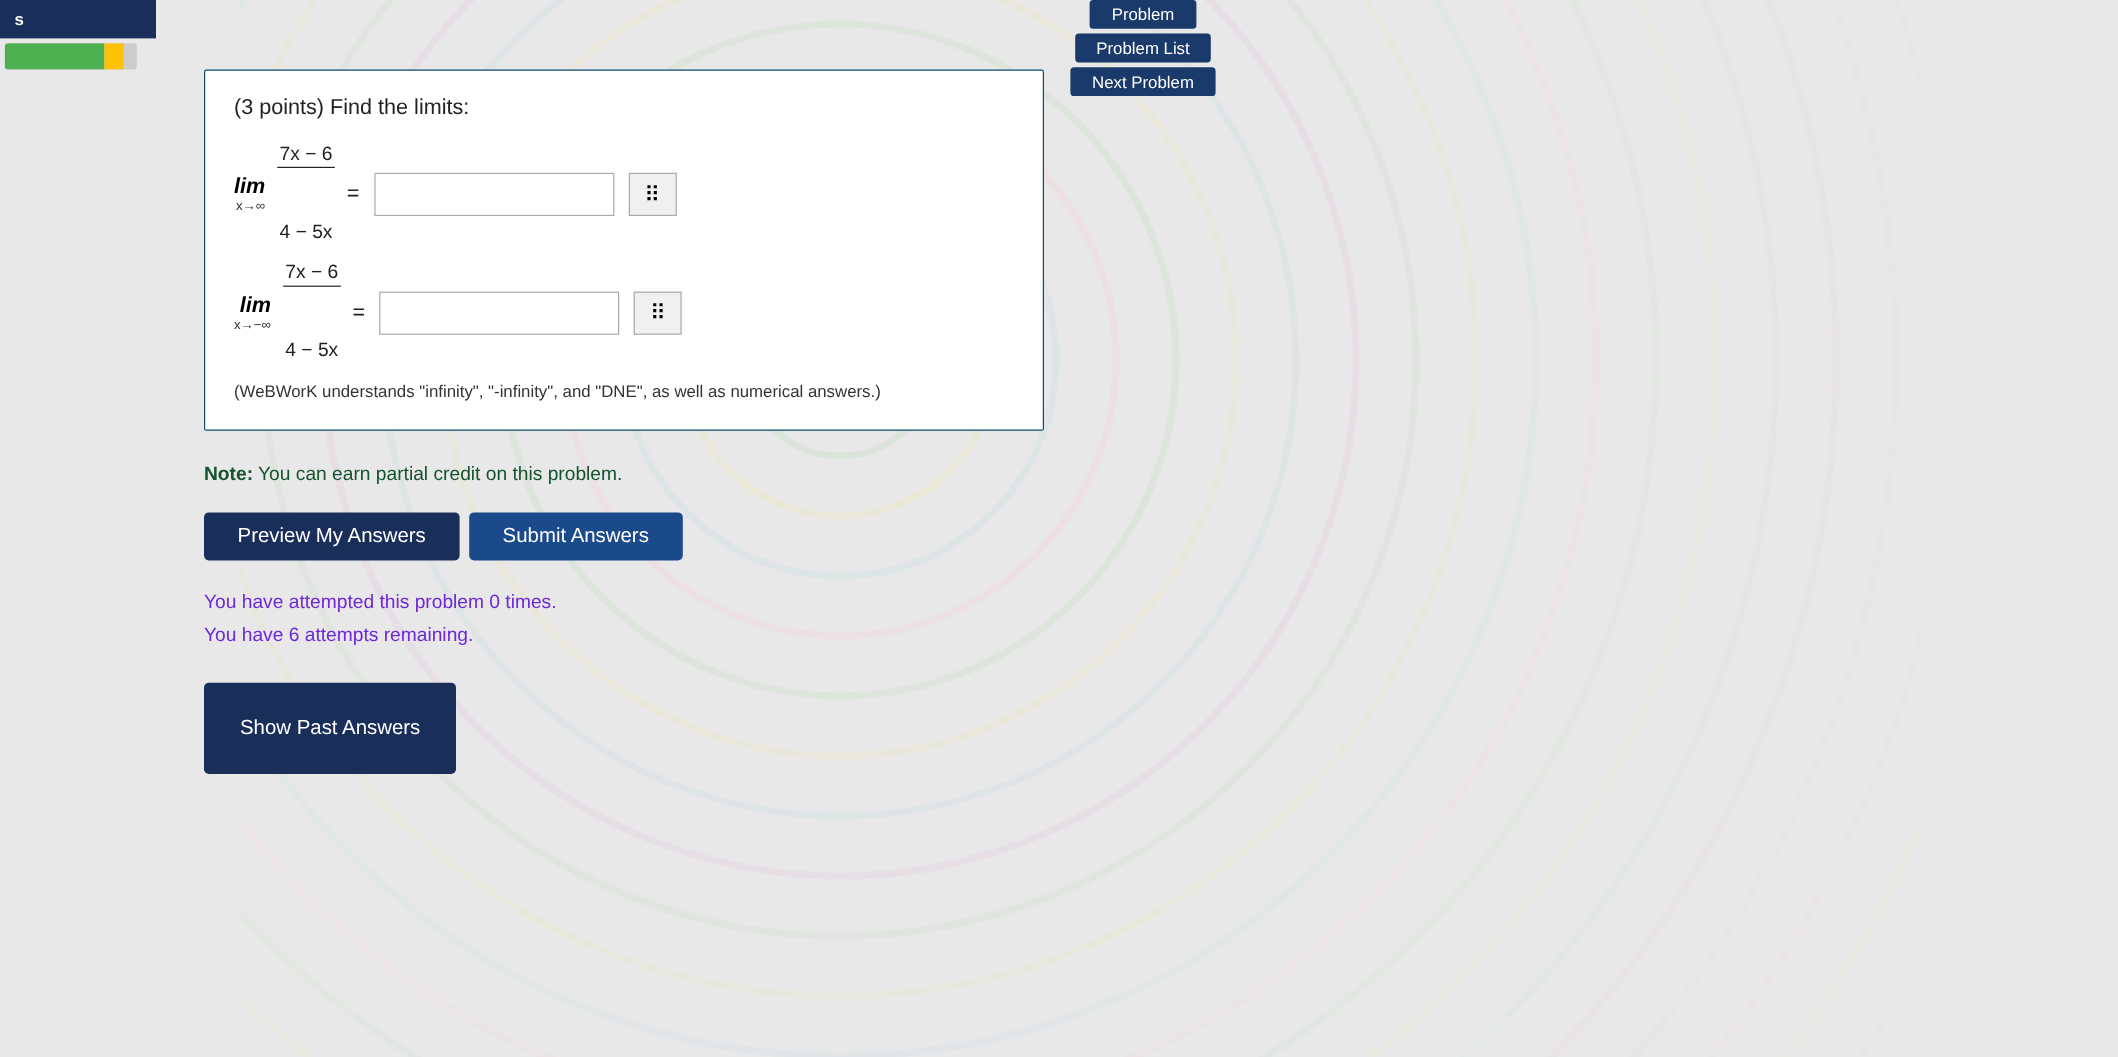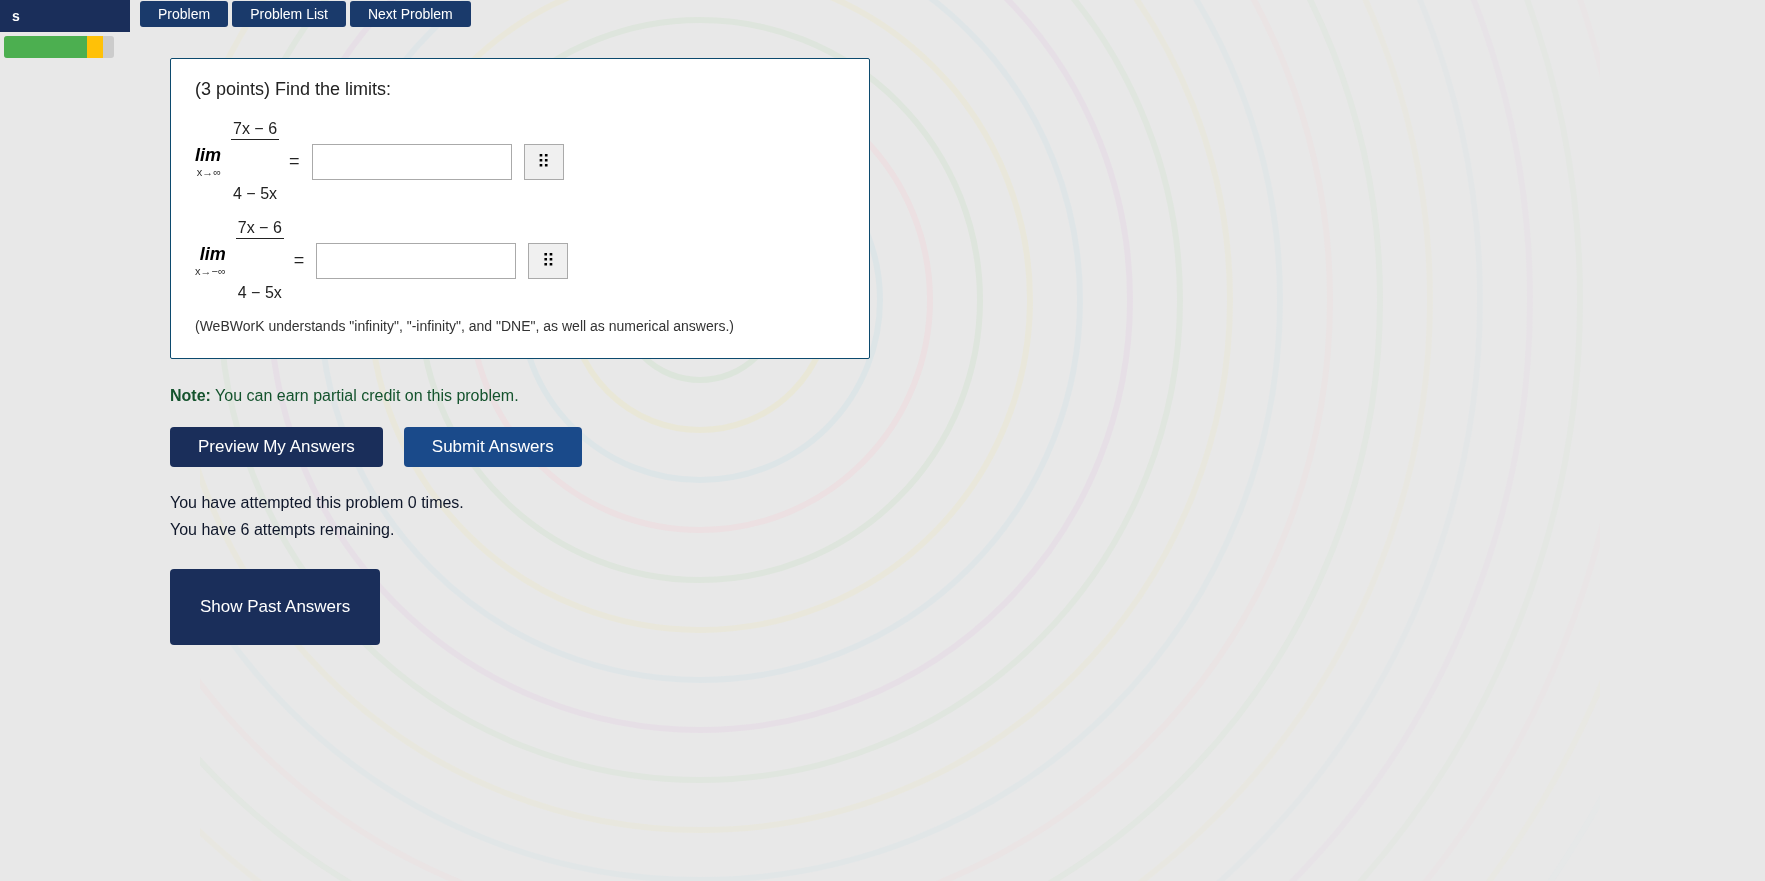--- a/index.html
+++ b/index.html
@@ -79,20 +79,21 @@
       position: absolute;
       top: 0;
       left: 130px;
       right: 0;
       height: 28px;
       display: flex;
       gap: 4px;
       align-items: center;
       padding-left: 10px;
       z-index: 2;
+      flex-direction: column;
     }
 
     .top-nav-btn {
       background: #1a3a6b;
       color: white;
       border: none;
       padding: 4px 18px;
       font-size: 14px;
       cursor: pointer;
       border-radius: 3px;
@@ -199,21 +200,21 @@
       color: #14532d;
     }
 
     .note-text strong {
       font-weight: bold;
     }
 
     
     .btn-row {
       display: flex;
-      gap: 21px;
+      gap: 8px;
       margin-bottom: 22px;
     }
 
     .btn-preview {
       background: #1a2e5a;
       color: white;
       border: none;
       padding: 10px 28px;
       font-size: 17px;
       cursor: pointer;
@@ -226,21 +227,21 @@
       border: none;
       padding: 10px 28px;
       font-size: 17px;
       cursor: pointer;
       border-radius: 4px;
     }
 
     
     .attempt-info {
       font-size: 16px;
-      color: #0f172a;
+      color: #6d28d9;
       margin-bottom: 6px;
       line-height: 1.7;
     }
 
     
     .btn-past {
       background: #1a2e5a;
       color: white;
       border: none;
       padding: 28px 30px;

